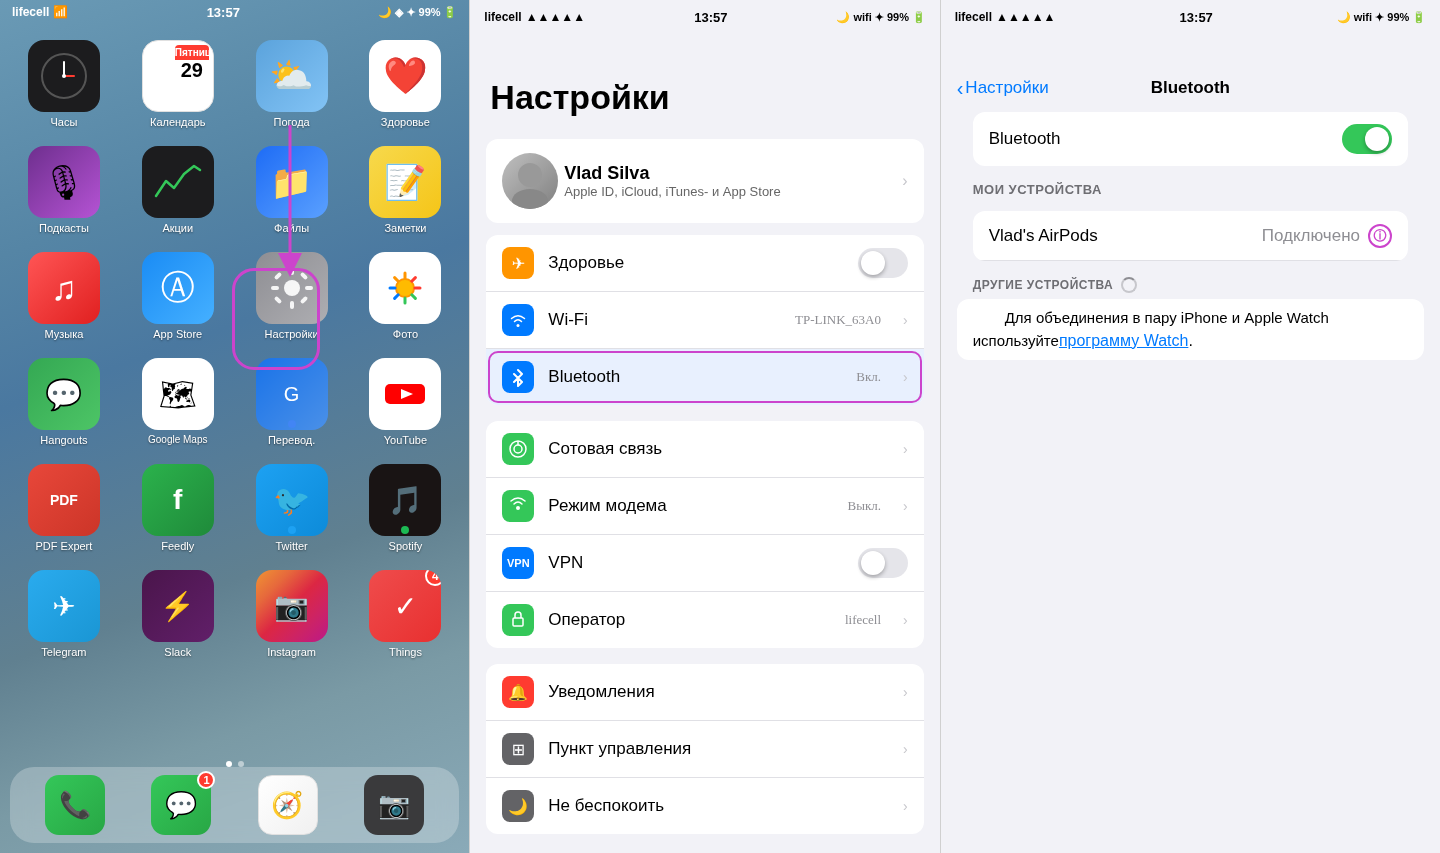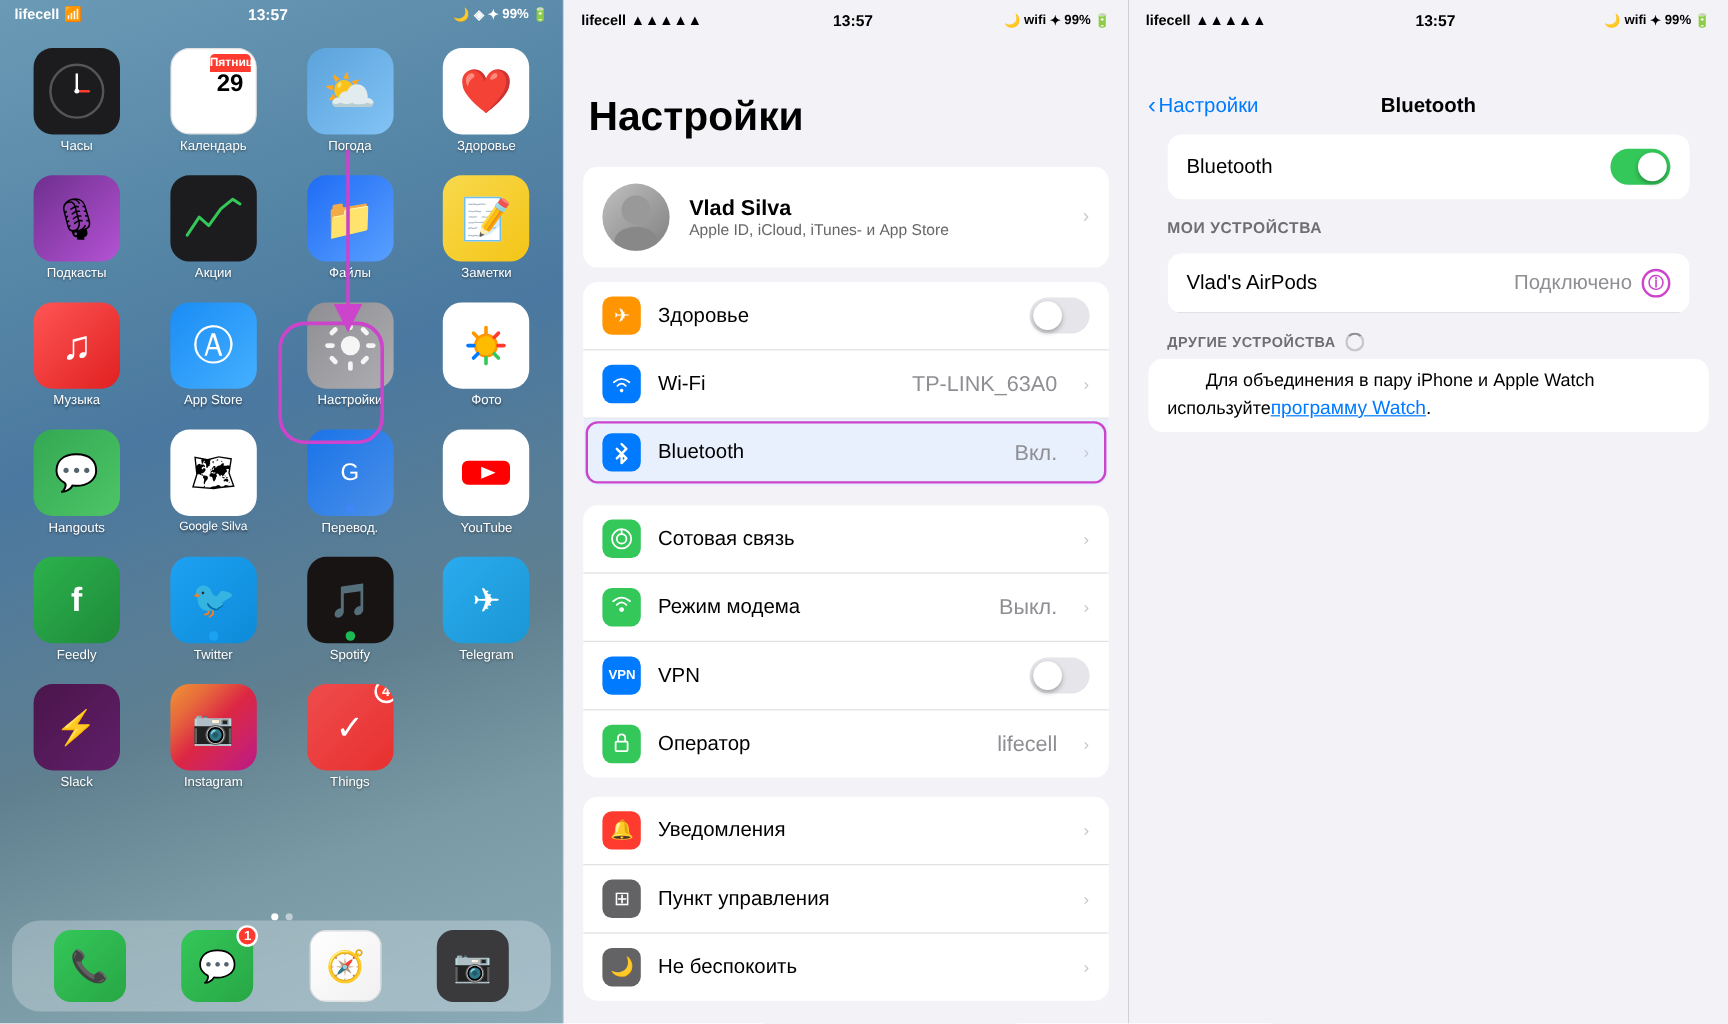--- a/index.html
+++ b/index.html
@@ -102,21 +102,21 @@
     
     .screen2 {
       width: 470px; height: 853px; background: #f2f2f7; overflow: hidden; position: relative;
     }
     .screen2-header {
       background: #f2f2f7; padding: 50px 20px 10px;
     }
     .screen2-title { font-size: 34px; font-weight: 700; color: #000; }
     .settings-profile {
       background: #fff; margin: 12px 0 0; border-radius: 12px; padding: 14px 16px;
-      display: flex; align-items: center; gap: 16px; position: relative;
+      display: flex; align-items: center; gap: 6px; position: relative;
     }
     .profile-avatar {
       width: 56px; height: 56px; border-radius: 50%; background: linear-gradient(135deg, #c0c0c0, #808080);
       display: flex; align-items: center; justify-content: center; overflow: hidden; flex-shrink: 0;
     }
     .profile-info { flex: 1; }
     .profile-name { font-size: 18px; font-weight: 600; color: #000; }
     .profile-sub { font-size: 13px; color: #666; }
     .chevron { color: #c7c7cc; font-size: 16px; }
 
@@ -131,21 +131,21 @@
       font-size: 16px; flex-shrink: 0; color: #fff;
     }
     .row-icon.airplane { background: #ff9500; }
     .row-icon.wifi { background: #007aff; }
     .row-icon.bluetooth { background: #007aff; }
     .row-icon.cellular { background: #34c759; }
     .row-icon.hotspot { background: #34c759; }
     .row-icon.vpn { background: #007aff; }
     .row-icon.operator { background: #34c759; }
     .row-label { flex: 1; font-size: 17px; color: #000; }
-    .row-value { font-size: 18px; color: #8e8e93; margin-right: 8px; }
+    .row-value { font-size: 13px; color: #8e8e93; margin-right: 8px; font-family: Liberation Serif, serif; }
     .row-chevron { color: #c7c7cc; font-size: 14px; }
     .toggle {
       width: 50px; height: 30px; border-radius: 15px; background: #e5e5ea; position: relative; flex-shrink: 0;
     }
     .toggle-knob {
       position: absolute; top: 3px; left: 3px; width: 24px; height: 24px; border-radius: 50%;
       background: #fff; box-shadow: 0 2px 4px rgba(0,0,0,0.3); transition: left 0.2s;
     }
 
     
@@ -369,39 +369,45 @@
     <div class="app-item">
       <div class="app-icon icon-hangouts">
         <span style="font-size:30px;">💬</span>
       </div>
       <span class="app-label">Hangouts</span>
     </div>
     <div class="app-item">
       <div class="app-icon" style="background:#fff;">
         <span style="font-size:30px;">🗺</span>
       </div>
-      <span class="app-label" style="font-size:10px;">Google Silva</span>
+      <span class="app-label" style="font-size:10px;">Google Maps</span>
     </div>
     <div class="app-item">
       <div class="app-icon icon-translate" style="position:relative;">
         <span style="font-size:20px;color:#fff;">G</span>
         <div class="notif-dot" style="background:#4285f4;"></div>
       </div>
       <span class="app-label">Перевод.</span>
     </div>
     <div class="app-item">
       <div class="app-icon" style="background:#fff;">
         <svg width="52" height="52" viewBox="0 0 52 52">
             <rect x="6" y="16" width="40" height="20" rx="5" fill="#ff0000"></rect>
             <polygon points="22,21 34,26 22,31" fill="#fff"></polygon>
           </svg>
       </div>
       <span class="app-label">YouTube</span>
     </div>
 
+    <div class="app-item">
+      <div class="app-icon icon-pdfexpert">
+        <span style="font-size:14px;color:#fff;font-weight:700;">PDF</span>
+      </div>
+      <span class="app-label">PDF Expert</span>
+    </div>
     <div class="app-item">
       <div class="app-icon icon-feedly">
         <span style="font-size:28px;color:#fff;font-weight:700;">f</span>
       </div>
       <span class="app-label">Feedly</span>
     </div>
     <div class="app-item" style="position:relative;">
       <div class="app-icon icon-twitter" style="position:relative;">
         <span style="font-size:30px;color:#fff;">🐦</span>
         <div class="notif-dot" style="background:#1da1f2;"></div>

